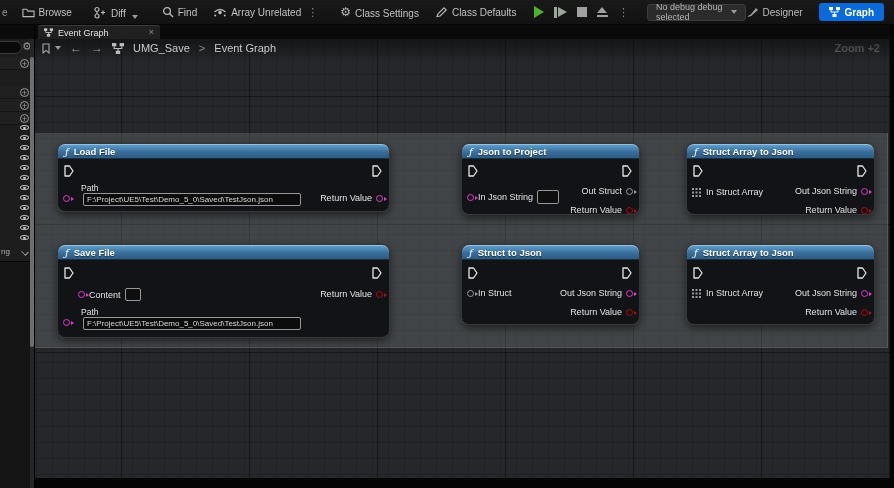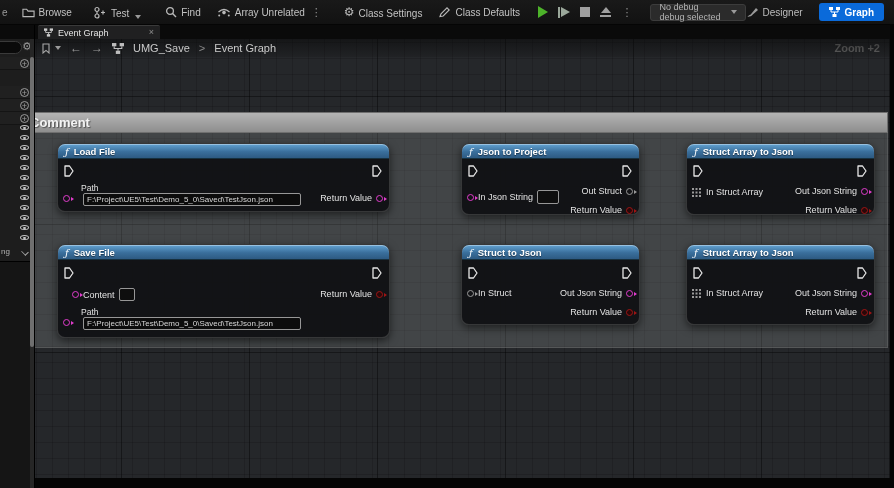--- a/index.html
+++ b/index.html
@@ -124,21 +124,21 @@
           <path d="M1 3 h4 l1.5 2 H13 v6 H1 z" fill="none" stroke="#b9b9b9" stroke-width="1.2"></path>
         </svg>
       <span>Browse</span>
     </div>
     <div class="tbtn" style="margin-left:22px">
       <svg width="13" height="13" viewBox="0 0 13 13">
           <circle cx="3" cy="3.5" r="2" fill="none" stroke="#b9b9b9" stroke-width="1.2"></circle>
           <circle cx="3" cy="10" r="2" fill="none" stroke="#b9b9b9" stroke-width="1.2"></circle>
           <path d="M3 5.5 v2.5 M7 6.5 h4 M9 4.5 v4" stroke="#b9b9b9" stroke-width="1.2" fill="none"></path>
         </svg>
-      <span>Test</span>
+      <span>Diff</span>
       <span class="chev"></span>
     </div>
     <div class="tbtn" style="margin-left:24px">
       <svg width="12" height="12" viewBox="0 0 12 12">
           <circle cx="5" cy="5" r="3.4" fill="none" stroke="#b9b9b9" stroke-width="1.3"></circle>
           <path d="M7.6 7.6 L11 11" stroke="#b9b9b9" stroke-width="1.4"></path>
         </svg>
       <span>Find</span>
     </div>
     <div class="tbtn" style="margin-left:16px">
@@ -264,23 +264,20 @@
             <rect x="7" y="0" width="4" height="3" fill="#bdbdbd"></rect>
             <rect x="3.5" y="7" width="4" height="3" fill="#bdbdbd"></rect>
             <path d="M2 3 V5 H9 V3 M5.5 5 V7" stroke="#bdbdbd" stroke-width="1" fill="none"></path>
           </svg>
         <span class="crumb">UMG_Save</span>
         <span class="crumb-sep">&gt;</span>
         <span class="crumb">Event Graph</span>
       </div>
       <span class="zoom-label">Zoom +2</span>
 
-      <div class="comment-header">
-        <span class="comment-title">Comment</span>
-      </div>
       <div class="comment-body"></div>
 
       <div class="node" style="left:22px;top:104px;width:333px;height:69px">
         <div class="node-header">
           <span class="fn">ƒ</span>
           <span class="node-title">Load File</span>
         </div>
         <svg class="exec" style="left:6px;top:21px" width="10" height="12" viewBox="0 0 10 12">
             <path d="M1 1 H5.5 L9 6 L5.5 11 H1 Z" fill="none" stroke="#e6e6e6" stroke-width="1.3" stroke-linejoin="round"></path>
           </svg>
@@ -365,21 +362,21 @@
         <div class="node-header">
           <span class="fn">ƒ</span>
           <span class="node-title">Save File</span>
         </div>
         <svg class="exec" style="left:6px;top:22px" width="10" height="12" viewBox="0 0 10 12">
             <path d="M1 1 H5.5 L9 6 L5.5 11 H1 Z" fill="none" stroke="#e6e6e6" stroke-width="1.3" stroke-linejoin="round"></path>
           </svg>
         <svg class="exec" style="right:7px;top:22px" width="10" height="12" viewBox="0 0 10 12">
             <path d="M1 1 H5.5 L9 6 L5.5 11 H1 Z" fill="none" stroke="#e6e6e6" stroke-width="1.3" stroke-linejoin="round"></path>
           </svg>
-        <span class="abs" style="left:14px;top:43px">
+        <span class="abs" style="left:20px;top:43px">
           <span class="pin pin-string"></span>
           <span class="pin-label">Content</span>
           <span class="mini-box box-sm"></span>
         </span>
         <span class="abs r" style="top:44px">
           <span class="pin-label">Return Value</span>
           <span class="pin pin-bool"></span>
         </span>
         <span class="field-label" style="left:23px;top:62px">Path</span>
         <span class="abs" style="left:5px;top:74px">

